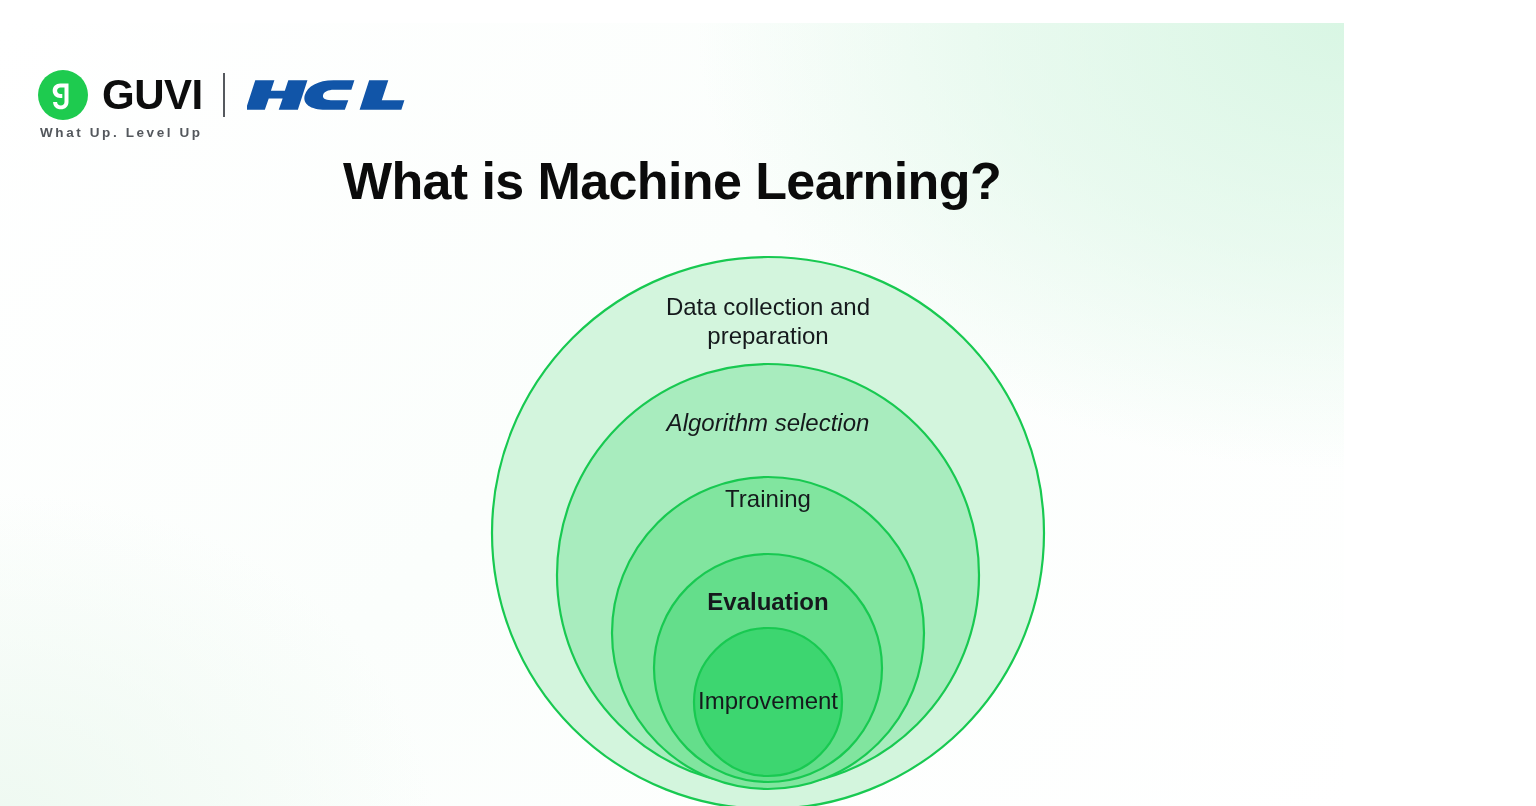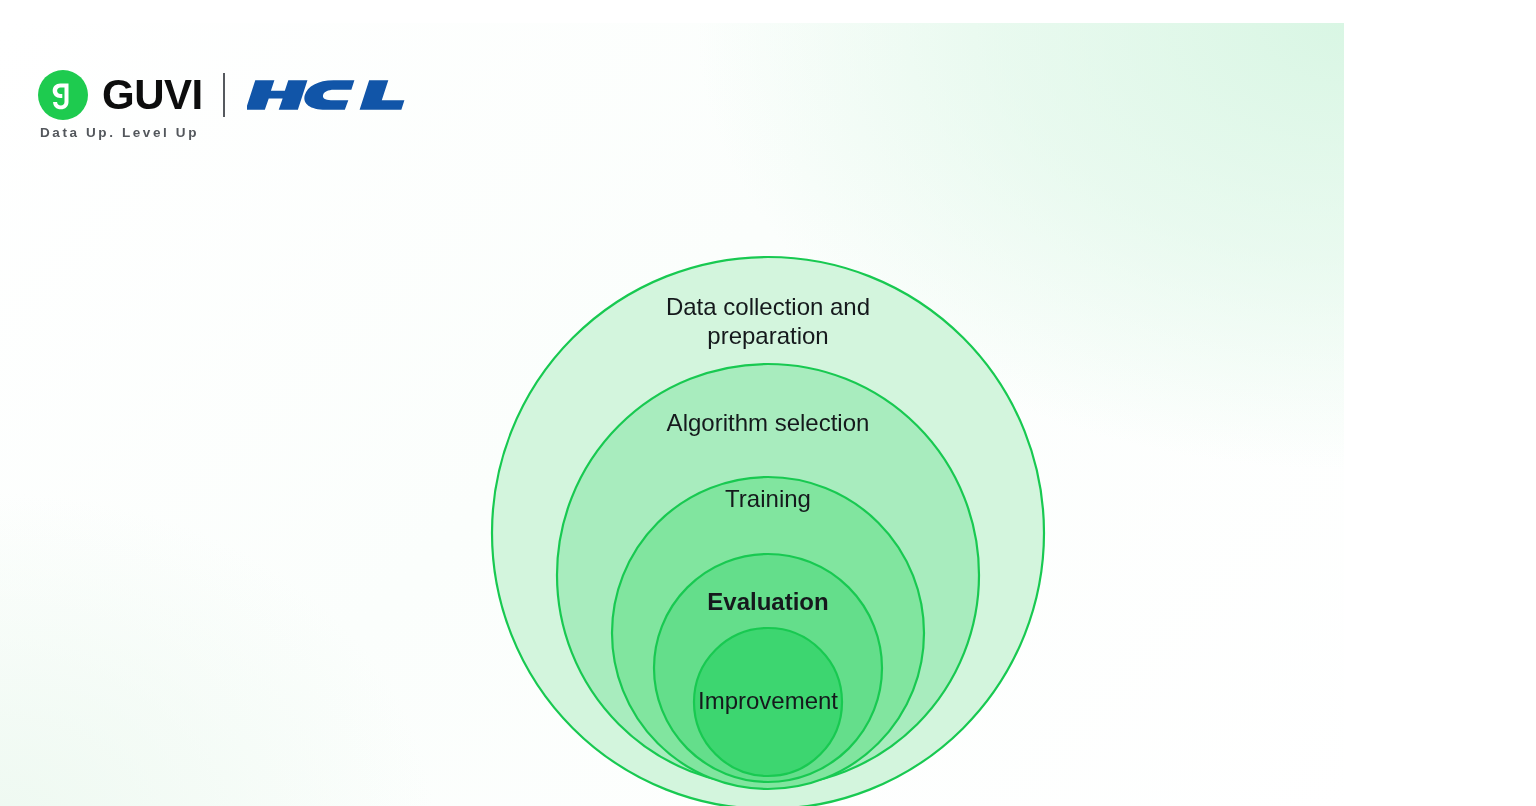--- a/index.html
+++ b/index.html
@@ -113,34 +113,35 @@
     <div class="brand-word">GUVI</div>
     <div class="brand-divider"></div>
     <svg class="hcl-mark" viewBox="0 0 200 46">
       <g fill="#1155a8">
         <path d="M6 6 h22 l-4 12 h16 l4 -12 h22 l-11 34 h-22 l4.5 -13 h-16 l-4.5 13 h-22 z"></path>
         <path d="M96 6 c-18 0 -30 7 -33 17 c-3 10 6 17 24 17 h22 l4 -11 h-20 c-7 0 -10 -2.5 -9 -6 c1 -3.5 5.5 -6 12.5 -6 h20 l3.5 -11 z"></path>
         <path d="M137 6 h22 l-7.5 23 h26 l-3.5 11 h-48 z"></path>
       </g>
     </svg>
   </div>
-  <div class="brand-tagline">Data Up. Level Up</div>
+  <div class="brand-tagline">What Up. Level Up</div>
 
+  <div class="slide-title">What is Machine Learning?</div>
 
   <svg class="diagram" viewBox="0 0 1536 806">
     <g id="circle-layer">
         <circle cx="768" cy="510" r="276" fill="#d3f5dd" stroke="#18c951" stroke-width="2.2"></circle>
         <circle cx="768" cy="552" r="211" fill="#a8ecbe" stroke="#18c951" stroke-width="2.2"></circle>
         <circle cx="768" cy="610" r="156" fill="#81e59f" stroke="#18c951" stroke-width="2.2"></circle>
         <circle cx="768" cy="645" r="114" fill="#64de8b" stroke="#18c951" stroke-width="2.2"></circle>
         <circle cx="768" cy="679" r="74" fill="#3dd670" stroke="#18c951" stroke-width="2.2"></circle>
       </g>
   </svg>
   <div id="label-layer">
       <div class="ring-label" style="left: 768px; top: 298px;">Data collection and
 preparation</div>
-      <div class="ring-label" style="left: 768px; top: 400px;">Algorithm selection</div>
+      <div class="ring-label" style="left: 768px; top: 400px; font-style: italic;">Algorithm selection</div>
       <div class="ring-label" style="left: 768px; top: 476px;">Training</div>
       <div class="ring-label" style="left: 768px; top: 579px; font-weight: bold;">Evaluation</div>
       <div class="ring-label" style="left: 768px; top: 678px;">Improvement</div>
     </div>
 
 </div>
 
 </body></html>

